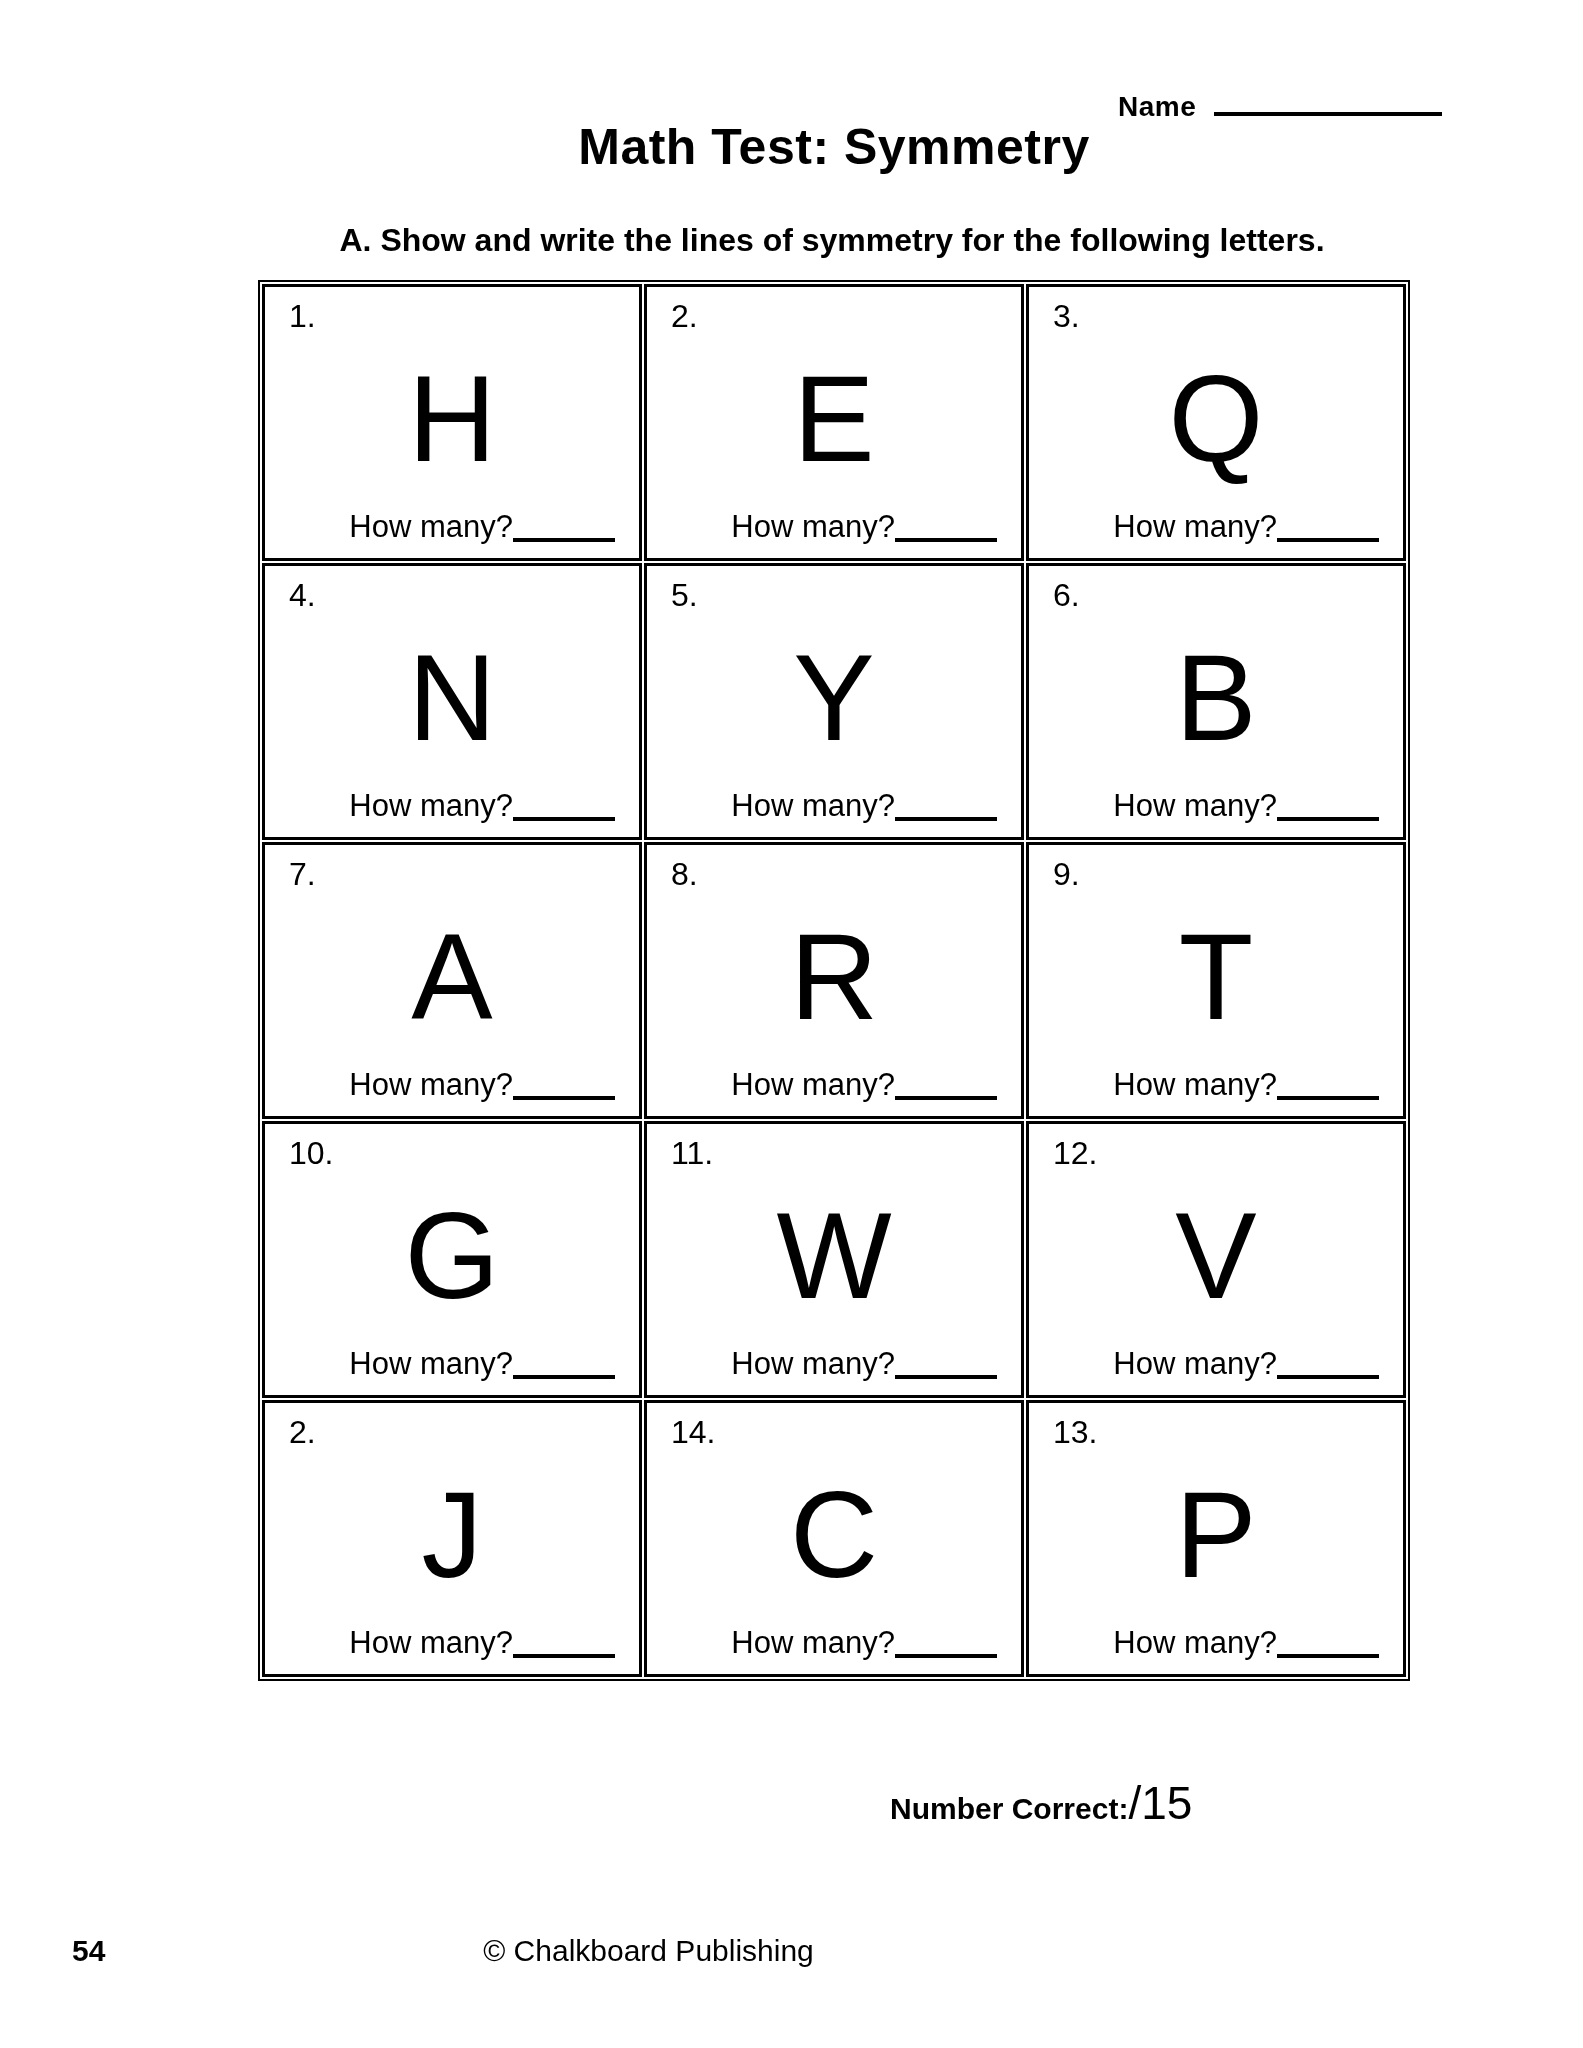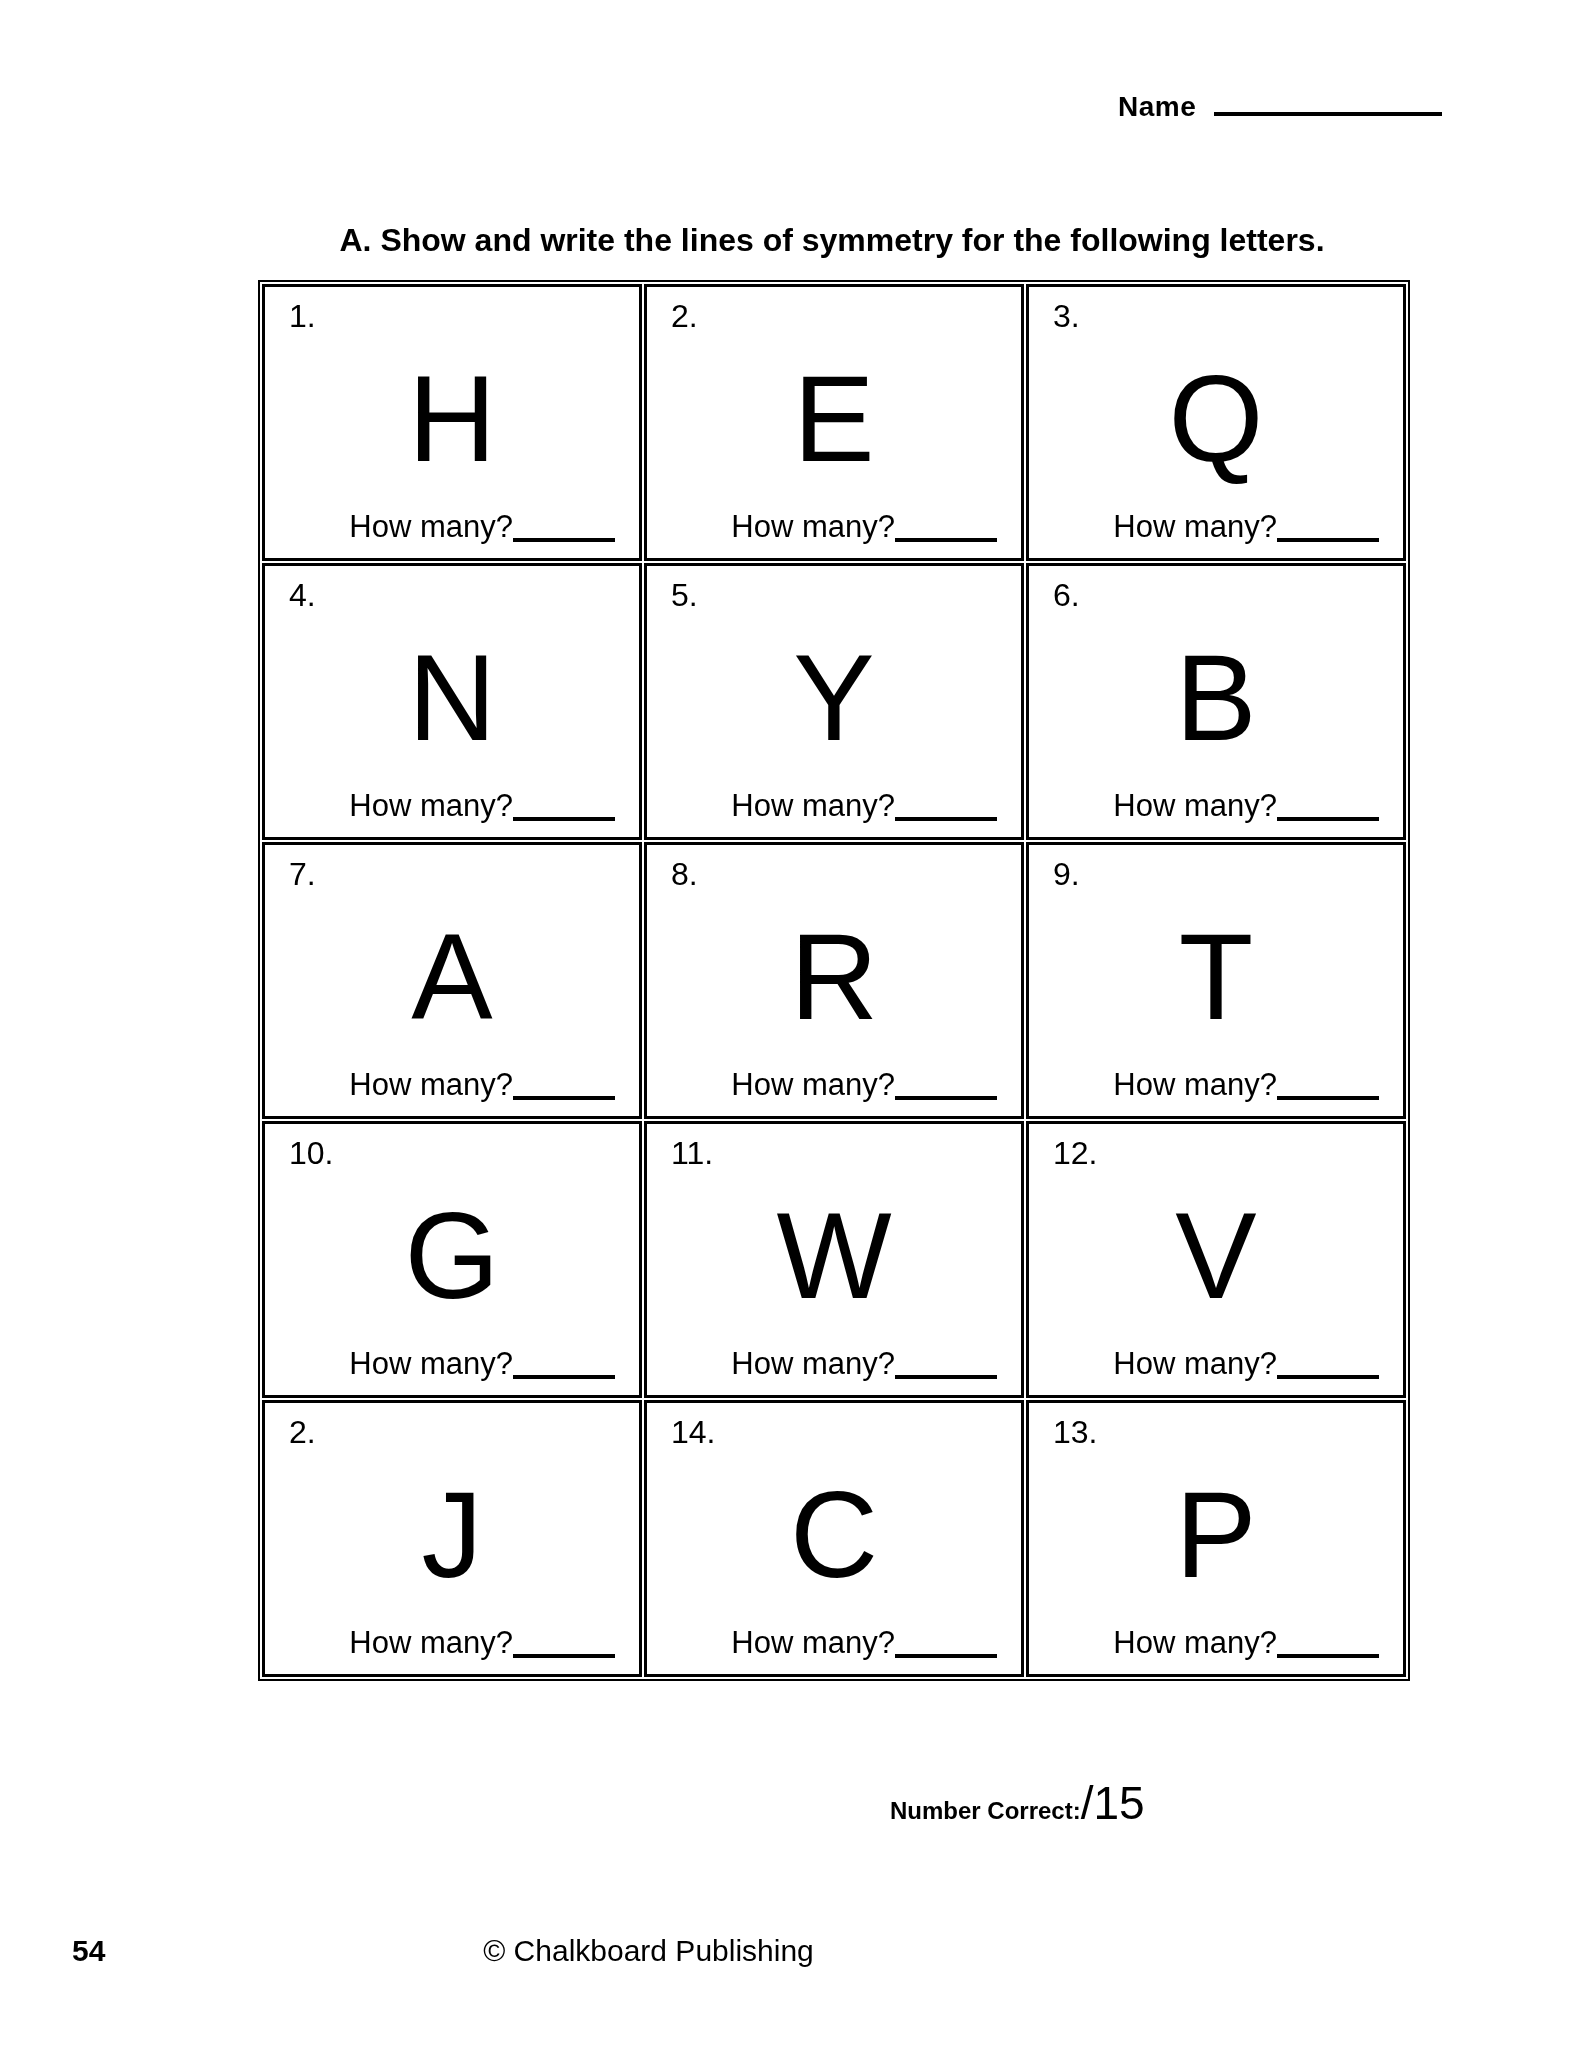--- a/index.html
+++ b/index.html
@@ -104,21 +104,21 @@
   }
   .score-row {
     position: absolute;
     top: 1776px;
     left: 890px;
     white-space: nowrap;
     display: flex;
     align-items: baseline;
   }
   .score-label {
-    font-size: 24px;
+    font-size: 30px;
     font-weight: bold;
   }
   .score-value {
     font-size: 46px;
   }
   .page-number {
     position: absolute;
     top: 1934px;
     left: 72px;
     font-size: 30px;
@@ -135,20 +135,21 @@
 </style>
 </head>
 <body>
 
 <div class="page">
 
   <div class="name-row">
     <span class="name-label">Name</span><span class="name-line"></span>
   </div>
 
+  <div class="title">Math Test: Symmetry</div>
 
   <div class="instruction">A. Show and write the lines of symmetry for the following letters.</div>
 
   <div class="grid-wrap">
     <table class="grid">
       <tbody>
         <tr>
           <td>
               <div class="cell">
             <div class="cell-number">1.</div>

